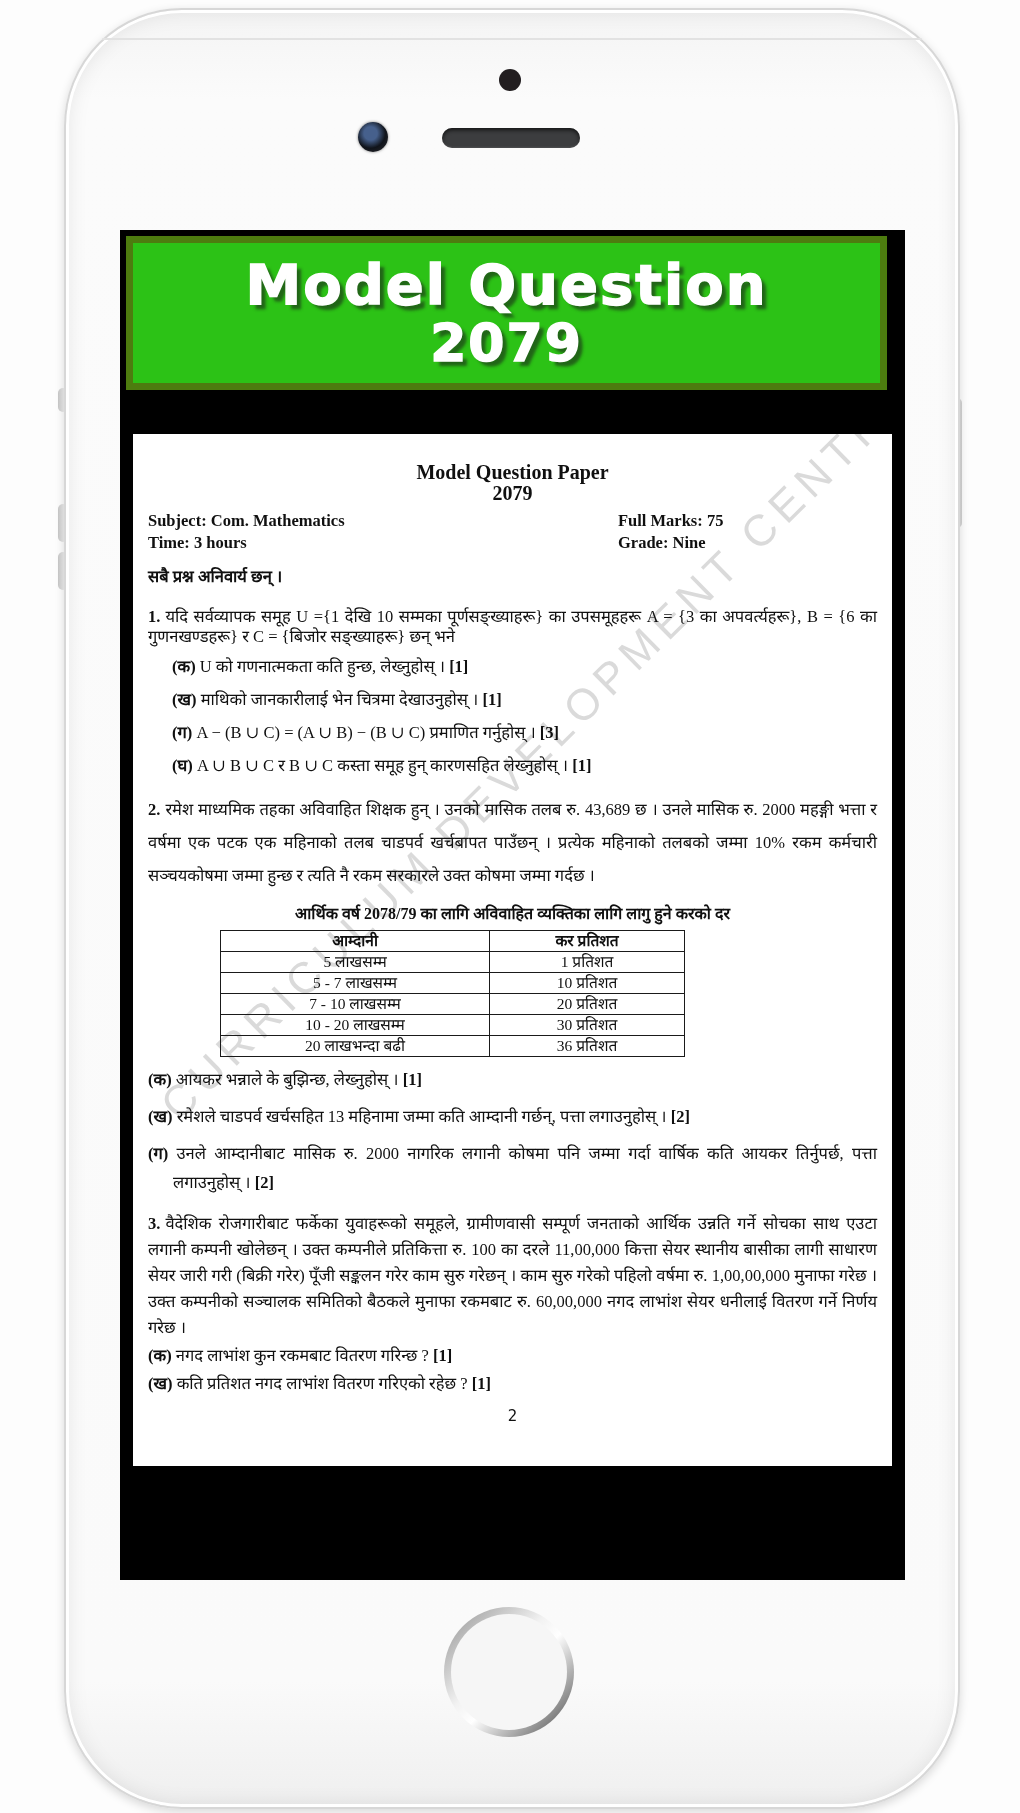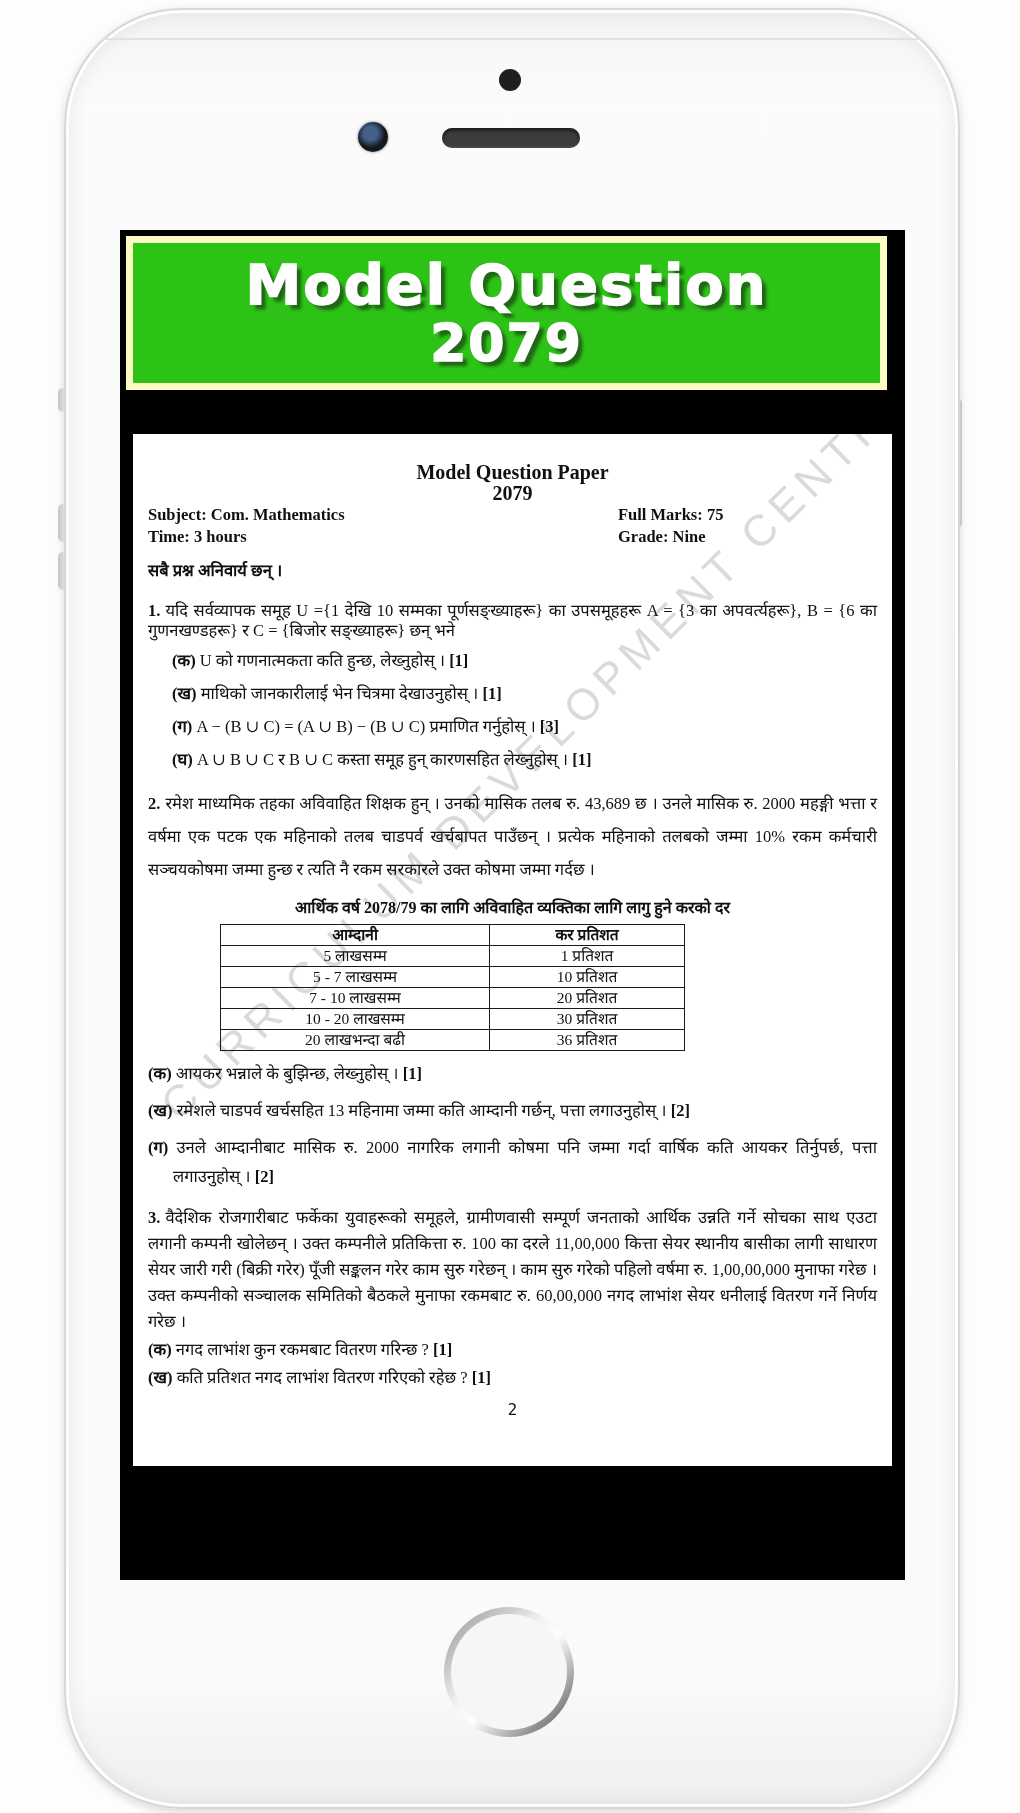--- a/index.html
+++ b/index.html
@@ -26,38 +26,38 @@
   .speaker{position:absolute;left:376px;top:118px;width:138px;height:20px;border-radius:10px;
            background:#3c3d3f;box-shadow:inset 0 2px 4px rgba(0,0,0,.7),inset 0 -1px 2px rgba(255,255,255,.15);}
   .home{position:absolute;left:378px;top:1597px;width:130px;height:130px;border-radius:50%;
         background:linear-gradient(135deg,#8f8f8f,#f2f2f2 42%,#ffffff 55%,#6d6d6d 90%);}
   .home-inner{position:absolute;inset:7px;border-radius:50%;background:#f6f6f6;}
 
   
   .screen{position:absolute;left:54px;top:220px;width:785px;height:1350px;background:#000;}
 
   .banner{position:absolute;left:6px;top:6px;width:761px;height:154px;box-sizing:border-box;
-          border:7px solid #fef9c3;background:#2cc216;display:flex;flex-direction:column;
+          border:7px solid #4d7c0f;background:#2cc216;display:flex;flex-direction:column;
           align-items:center;justify-content:center;}
   .banner-line{font-family:"DejaVu Sans","Liberation Sans",sans-serif;font-weight:700;color:#fff;
                letter-spacing:2px;text-shadow:5px 5px 3px rgba(25,25,25,.55);
                -webkit-text-stroke:1.5px #fff;line-height:1.1;}
   .banner-line.l1{font-size:56px;}
   .banner-line.l2{font-size:52px;}
 
   
   .page{position:absolute;left:13px;top:204px;width:759px;height:1032px;background:#fff;overflow:hidden;}
   .doc{position:relative;box-sizing:border-box;width:100%;height:100%;padding:28px 15px 0;
        font-family:"Liberation Serif","DejaVu Serif",serif;font-size:16.5px;color:#101010;}
   .watermark{position:absolute;left:18px;top:660px;white-space:nowrap;z-index:0;
              font-family:"Liberation Sans",sans-serif;font-size:44px;letter-spacing:7px;
              color:rgba(158,158,158,.38);transform:rotate(-44.5deg);transform-origin:left top;
              pointer-events:none;}
   .doc-title{text-align:center;font-weight:bold;font-size:20px;line-height:21px;position:relative;z-index:1;}
-  .meta{position:relative;font-weight:bold;line-height:22px;z-index:1;}
+  .meta{position:relative;margin-top:6px;font-weight:bold;line-height:22px;z-index:1;}
   .meta .right{position:absolute;left:470px;top:0;}
   .instruction{margin-top:10px;font-weight:bold;position:relative;z-index:1;}
   .qpara{position:relative;z-index:1;text-align:justify;}
   .q1p{margin-top:20px;line-height:20px;}
   .q2p{margin-top:14px;line-height:33px;}
   .q3p{margin-top:14px;line-height:26px;}
   .qnum{font-weight:bold;margin-right:5px;}
   .marks{font-weight:bold;}
   .qlabel{font-weight:bold;}
   .q1-item{margin:7px 0 0 24px;line-height:26px;position:relative;z-index:1;}

